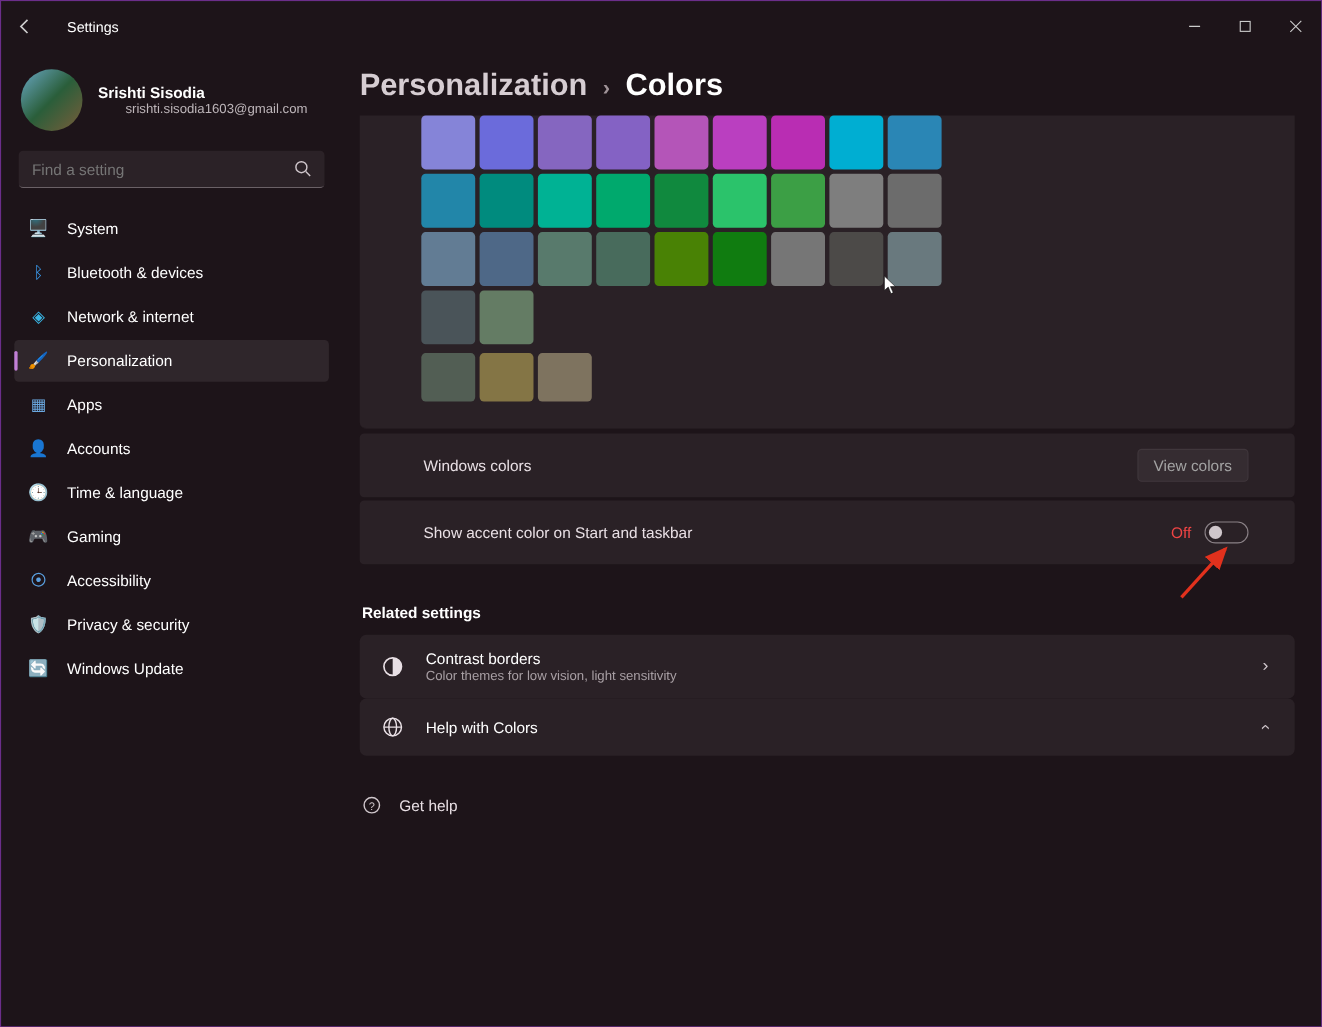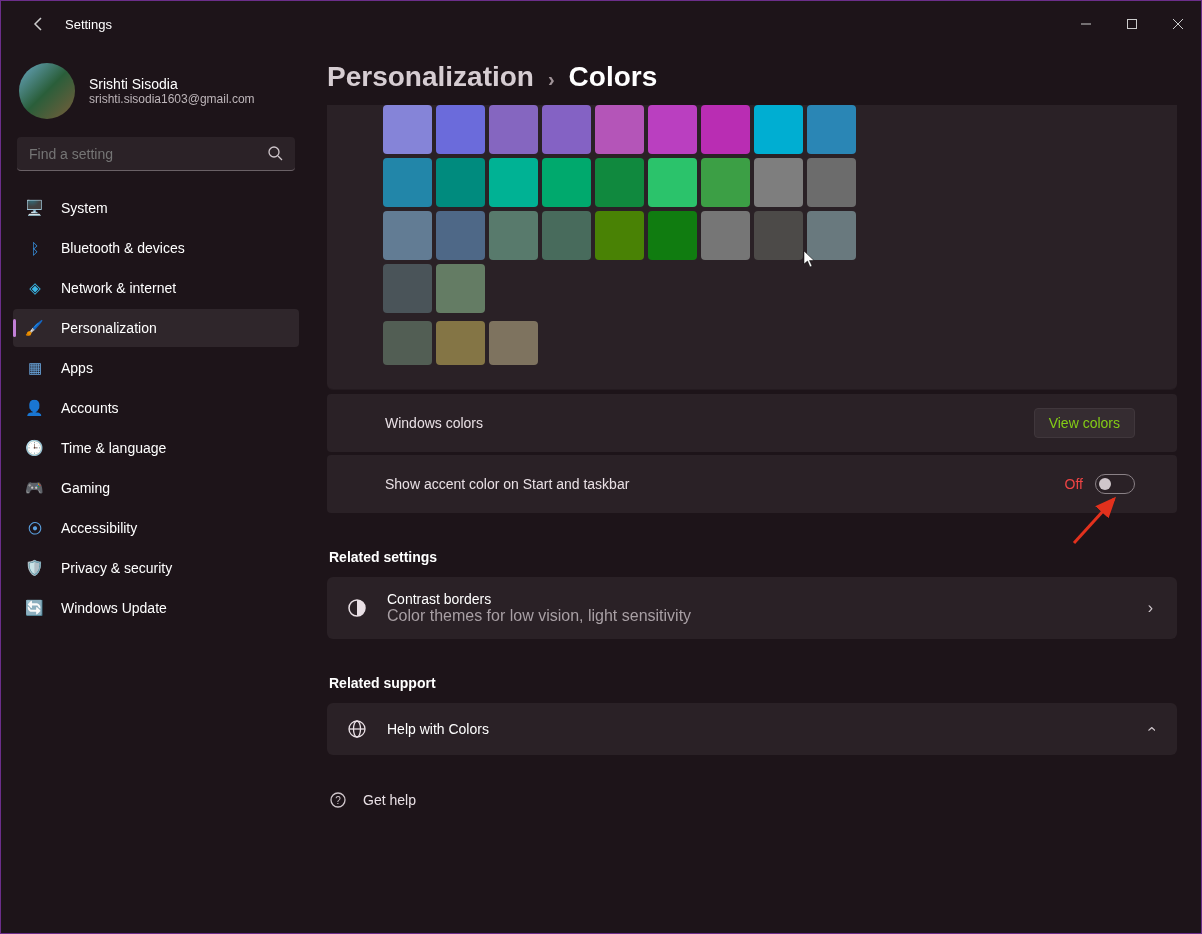--- a/index.html
+++ b/index.html
@@ -1,35 +1,35 @@
 <!DOCTYPE html>
 <html><head>
 <meta charset="utf-8">
 <style>
 * { margin: 0; padding: 0; box-sizing: border-box; font-family: "Segoe UI", Arial, sans-serif; }
 body { background: #1d1419; color: #fff; width: 1202px; height: 934px; overflow: hidden; position: relative; border: 1px solid #6b2e8a; }
 
 
-.titlebar { height: 46px; display: flex; align-items: center; padding-left: 28px; }
+.titlebar { height: 46px; display: flex; align-items: center; padding-left: 12px; gap: 12px; }
 .titlebar .back { width: 20px; height: 20px; display: flex; align-items: center; justify-content: center; color: #ccc; cursor: pointer; }
 .titlebar .app-title { margin-left: 16px; font-size: 13px; color: #fff; }
 .titlebar .win-controls { margin-left: auto; display: flex; }
 .titlebar .win-btn { width: 46px; height: 32px; display: flex; align-items: center; justify-content: center; color: #ccc; cursor: pointer; }
 .titlebar .win-btn svg { stroke: #ccc; }
 
 
 .layout { display: flex; height: calc(100% - 46px); }
 
 
 .sidebar { width: 310px; padding-left: 12px; padding-right: 12px; }
 .profile { display: flex; align-items: center; padding: 16px 6px 14px 6px; }
 .avatar { width: 56px; height: 56px; border-radius: 50%; background: linear-gradient(135deg,#6aa8c5 0%, #2a5e3a 50%, #7a5d3a 100%); flex-shrink: 0; }
 .profile-text { margin-left: 14px; }
-.profile-name { font-size: 14px; font-weight: 400; }
-.profile-email { font-size: 12px; color: #bdb5b9; }
+.profile-name { font-size: 14px; font-weight: 700; }
+.profile-email { font-size: 12px; color: #bdb5b9; margin-left: 25px; }
 
 .search { position: relative; margin: 4px 4px 18px 4px; }
 .search input { width: 100%; height: 34px; background: #2b2227; border: none; border-bottom: 1px solid #6a6166; border-radius: 4px; color: #cfc6cb; padding: 0 36px 0 12px; font-size: 14px; outline: none; }
 .search .icon { position: absolute; right: 12px; top: 8px; color: #cfc6cb; }
 
 .nav { list-style: none; }
 .nav li { display: flex; align-items: center; height: 38px; padding-left: 12px; border-radius: 4px; font-size: 14px; color: #fff; cursor: pointer; margin-bottom: 2px; position: relative; }
 .nav li.active { background: #2f262b; }
 .nav li.active::before { content: ""; position: absolute; left: 0; top: 10px; bottom: 10px; width: 3px; background: #c17fd6; border-radius: 2px; }
 .nav .nav-icon { width: 20px; height: 20px; margin-right: 16px; display: flex; align-items: center; justify-content: center; font-size: 15px; }
@@ -43,34 +43,34 @@
 
 .panel { background: #2a2126; border-radius: 6px; border-bottom: 1px solid #241b20; }
 .accent-panel { padding: 0 56px 24px 56px; border-radius: 0 0 6px 6px; margin-bottom: 4px; }
 .swatches { display: flex; flex-wrap: wrap; gap: 4px; width: 480px; }
 .swatch { width: 49px; height: 49px; border-radius: 4px; cursor: pointer; }
 
 .setting-row { display: flex; align-items: center; height: 58px; padding: 0 42px 0 58px; background: #2a2126; margin-top: 3px; border-radius: 4px; }
 .setting-row .label { font-size: 14px; color: #e9e0e5; }
 .setting-row .ctrl { margin-left: auto; display: flex; align-items: center; gap: 12px; }
 .state-text { font-size: 14px; color: #ef4444; }
-.btn { background: #352c31; border: 1px solid #40373c; color: #84cc16; padding: 6px 14px; border-radius: 4px; font-size: 14px; cursor: pointer; }
+.btn { background: #352c31; border: 1px solid #40373c; color: #a3a3a3; padding: 6px 14px; border-radius: 4px; font-size: 14px; cursor: pointer; }
 
 .toggle { width: 40px; height: 20px; border-radius: 10px; position: relative; cursor: pointer; }
 .toggle.off { background: transparent; border: 1px solid #8a8186; }
 .toggle.off::after { content: ""; position: absolute; left: 3px; top: 3px; width: 12px; height: 12px; background: #cfc6cb; border-radius: 50%; }
 .toggle.on { background: #c392d6; }
 .toggle.on::after { content: ""; position: absolute; right: 3px; top: 3px; width: 14px; height: 14px; background: #221b20; border-radius: 50%; }
 
 .section-title { font-size: 14px; font-weight: 600; margin: 36px 0 12px 2px; }
 
 .card { background: #2a2126; border-radius: 6px; display: flex; align-items: center; padding: 14px 24px 14px 18px; cursor: pointer; }
 .card .card-icon { width: 24px; height: 24px; margin-right: 18px; color: #e9e0e5; display:flex; align-items:center; justify-content:center; }
 .card .card-title { font-size: 14px; }
-.card .card-sub { font-size: 16px; color: #a89fa4; }
+.card .card-sub { font-size: 12px; color: #a89fa4; }
 .card .chev { margin-left: auto; color: #cfc6cb; }
 
 .help-sub { background: #261e23; padding: 18px 24px 18px 60px; font-size: 13px; color: #c4a7a7; border-radius: 0 0 6px 6px; margin-top: 2px; }
 
 .footer-links { margin-top: 28px; }
 .footer-link { display: flex; align-items: center; gap: 16px; font-size: 14px; color: #e9e0e5; padding: 8px 2px; cursor: pointer; }
 .footer-link svg { color: #cfc6cb; }
 
 .arrow-annot { position: absolute; left: 1065px; top: 490px; pointer-events: none; }
 
@@ -239,21 +239,20 @@
             <path d="M10 2 A8 8 0 0 1 10 18 Z" fill="#e9e0e5"></path>
           </svg>
         </div>
       <div>
         <div class="card-title">Contrast borders</div>
         <div class="card-sub">Color themes for low vision, light sensitivity</div>
       </div>
       <span class="chev">›</span>
     </div>
 
-    <div class="section-title">Related support</div>
     <div class="card">
       <div class="card-icon">
           <svg width="20" height="20" viewBox="0 0 20 20" stroke="#e9e0e5" stroke-width="1.3" fill="none">
             <circle cx="10" cy="10" r="8"></circle>
             <ellipse cx="10" cy="10" rx="3.5" ry="8"></ellipse>
             <line x1="2" y1="10" x2="18" y2="10"></line>
           </svg>
         </div>
       <div class="card-title">Help with Colors</div>
       <span class="chev" style="transform:rotate(-90deg)">›</span>

